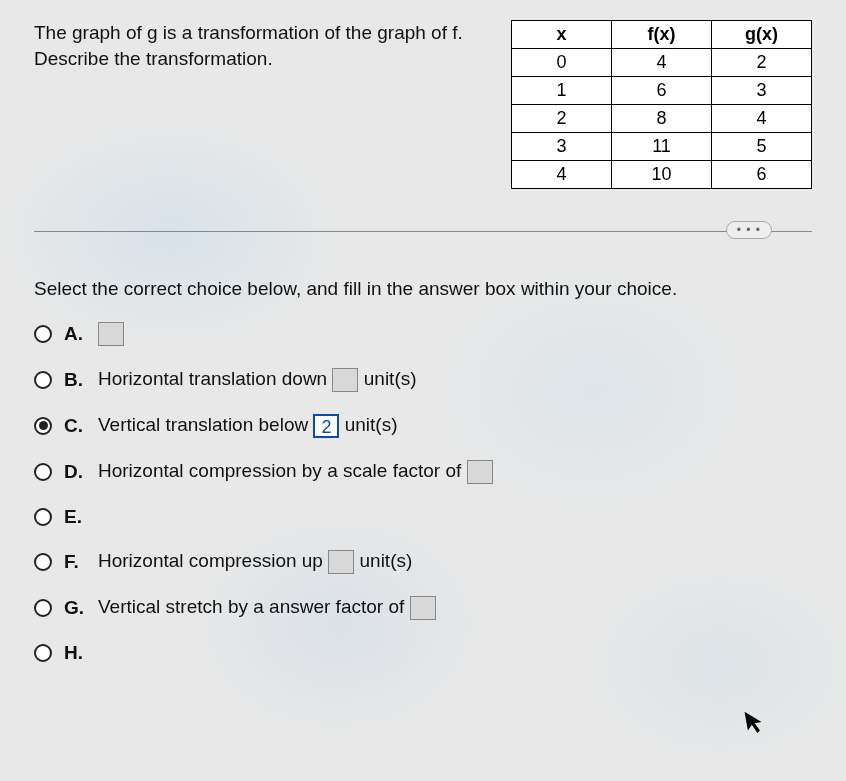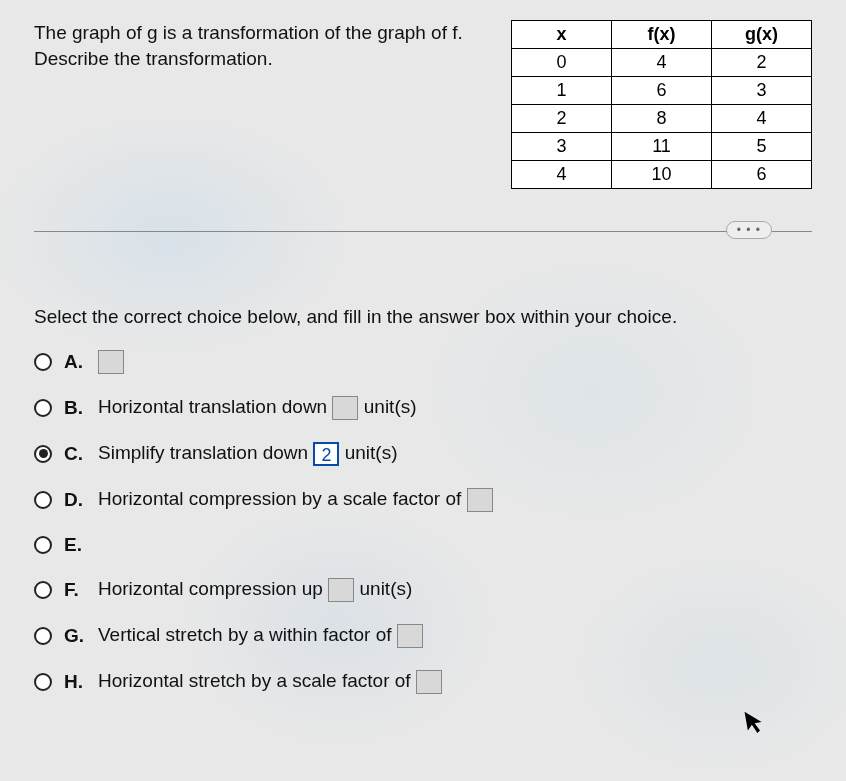--- a/index.html
+++ b/index.html
@@ -68,21 +68,21 @@
     top: -10px;
     background: #eee;
     border: 1px solid #aaa;
     border-radius: 10px;
     padding: 1px 10px;
     font-size: 12px;
     color: #666;
     letter-spacing: 1px;
   }
   .instruction {
-    margin-top: 72px;
+    margin-top: 44px;
     font-size: 19px;
     color: #111;
     line-height: 1.35;
   }
   .choices {
     margin-top: 20px;
   }
   .choice {
     display: flex;
     align-items: center;
@@ -213,21 +213,21 @@
         <span>Horizontal translation down</span>
         <span class="answer-box"></span>
         <span>unit(s)</span>
       </span>
     </div>
 
     <div class="choice">
       <span class="radio selected"></span>
       <span class="choice-letter">C.</span>
       <span>
-        <span>Simplify translation down</span>
+        <span>Vertical translation below</span>
         <span class="answer-box active">2</span>
         <span>unit(s)</span>
       </span>
     </div>
 
     <div class="choice">
       <span class="radio"></span>
       <span class="choice-letter">D.</span>
       <span>
         <span>Horizontal compression by a scale factor of</span>
@@ -248,34 +248,29 @@
         <span>Horizontal compression up</span>
         <span class="answer-box"></span>
         <span>unit(s)</span>
       </span>
     </div>
 
     <div class="choice">
       <span class="radio"></span>
       <span class="choice-letter">G.</span>
       <span>
-        <span>Vertical stretch by a within factor of</span>
+        <span>Vertical stretch by a answer factor of</span>
         <span class="answer-box"></span>
         <span></span>
       </span>
     </div>
 
     <div class="choice">
       <span class="radio"></span>
       <span class="choice-letter">H.</span>
-      <span>
-        <span>Horizontal stretch by a scale factor of</span>
-        <span class="answer-box"></span>
-        <span></span>
-      </span>
     </div>
 
   </div>
 </div>
 
 <div class="cursor">
   <svg width="20" height="26" viewBox="0 0 20 26">
       <path d="M1 1 L1 20 L6 15 L10 24 L13 22 L9 14 L16 14 Z" fill="#000"></path>
     </svg>
 </div>

